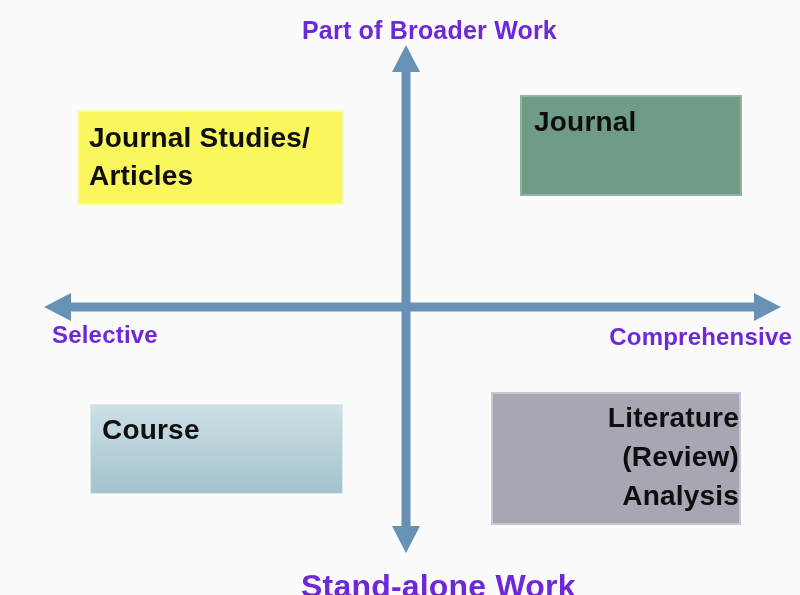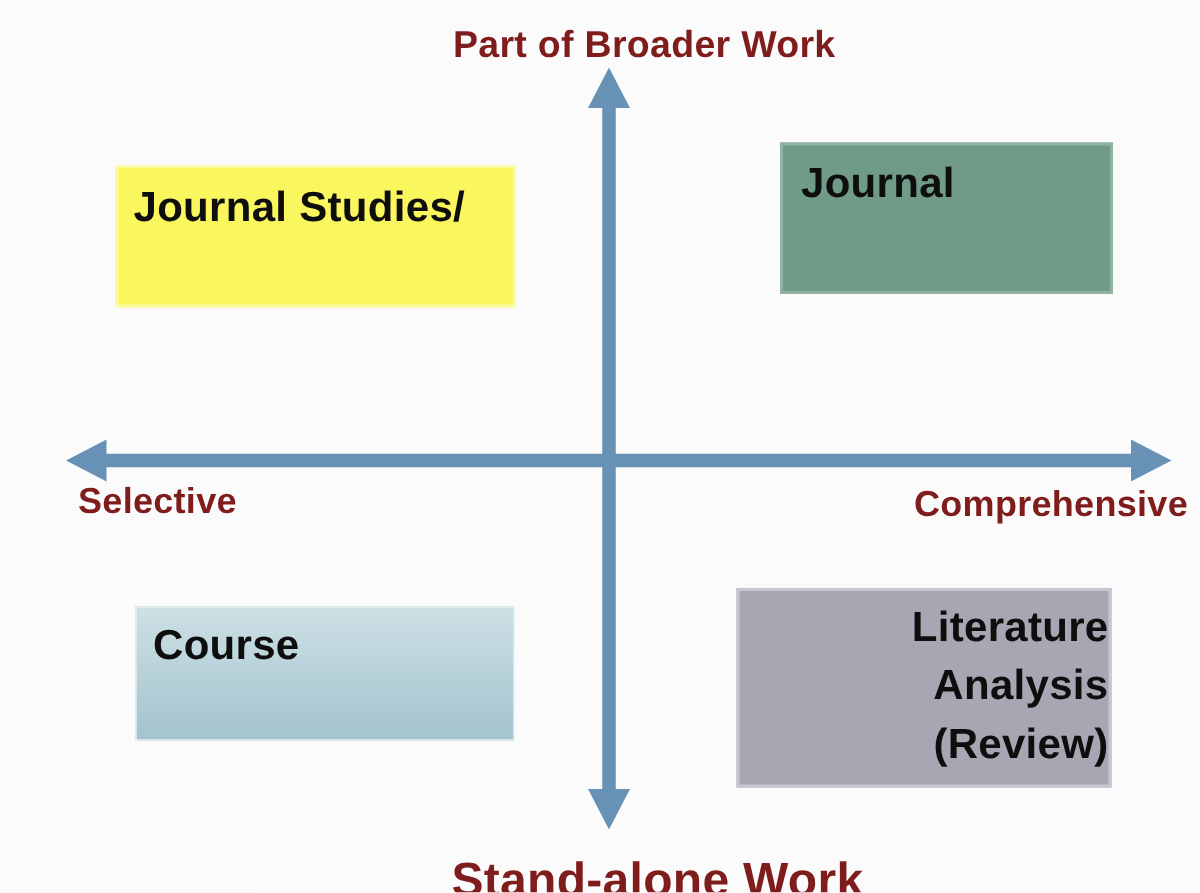--- a/index.html
+++ b/index.html
@@ -17,21 +17,21 @@
     color: #1b1b1b;
   }
   #axes-svg {
     position: absolute;
     left: 0; top: 0;
     width: 800px; height: 595px;
   }
   .axis-label {
     position: absolute;
     font-weight: bold;
-    color: #7f1d1d;
+    color: #6d28d9;
     white-space: nowrap;
     letter-spacing: 0.2px;
   }
   .axis-label.top    { left: 302px; top: 16px;  font-size: 25px; }
   .axis-label.bottom { left: 301px; top: 568px; font-size: 32px; }
   .axis-label.left   { left: 52px;  top: 321px; font-size: 24px; }
   .axis-label.right  { right: 8px;  top: 323px; font-size: 24px; }
 
   .qbox {
     position: absolute;
@@ -91,29 +91,30 @@
     </g>
   </svg>
 
   <div class="axis-label top">Part of Broader Work</div>
   <div class="axis-label bottom">Stand-alone Work</div>
   <div class="axis-label left">Selective</div>
   <div class="axis-label right">Comprehensive</div>
 
   <div class="qbox top-left">
     <span class="qline">Journal Studies/</span>
+    <span class="qline">Articles</span>
   </div>
 
   <div class="qbox top-right">
     <span class="qline">Journal</span>
   </div>
 
   <div class="qbox bottom-left">
     <span class="qline">Course</span>
   </div>
 
   <div class="qbox bottom-right">
     <span class="qline">Literature</span>
+    <span class="qline">(Review)</span>
     <span class="qline">Analysis</span>
-    <span class="qline">(Review)</span>
   </div>
 
 </div>
 
 </body></html>

